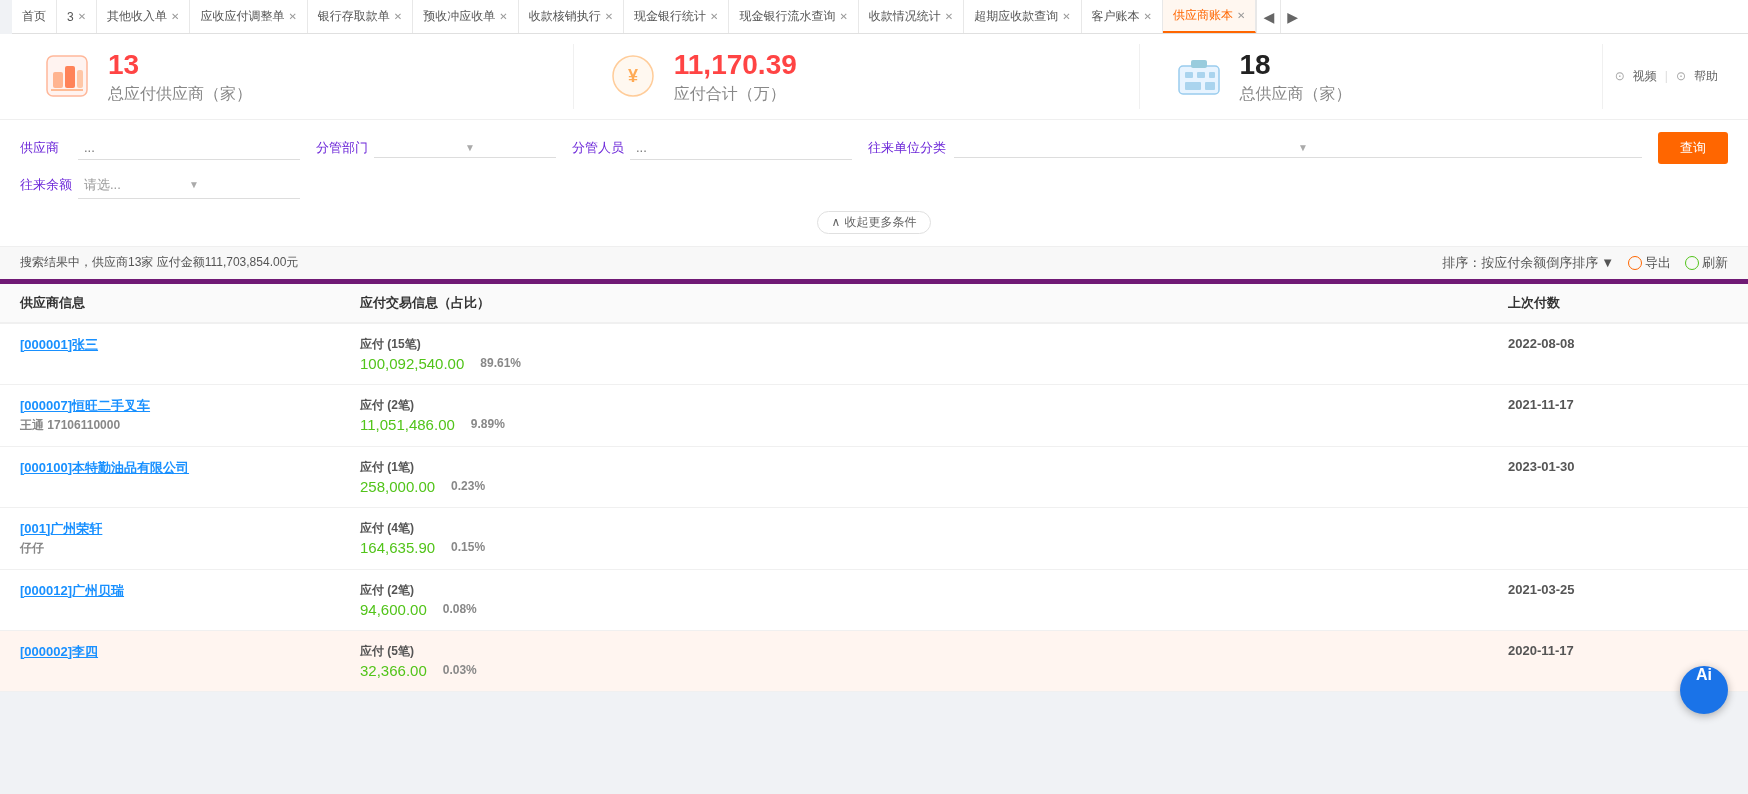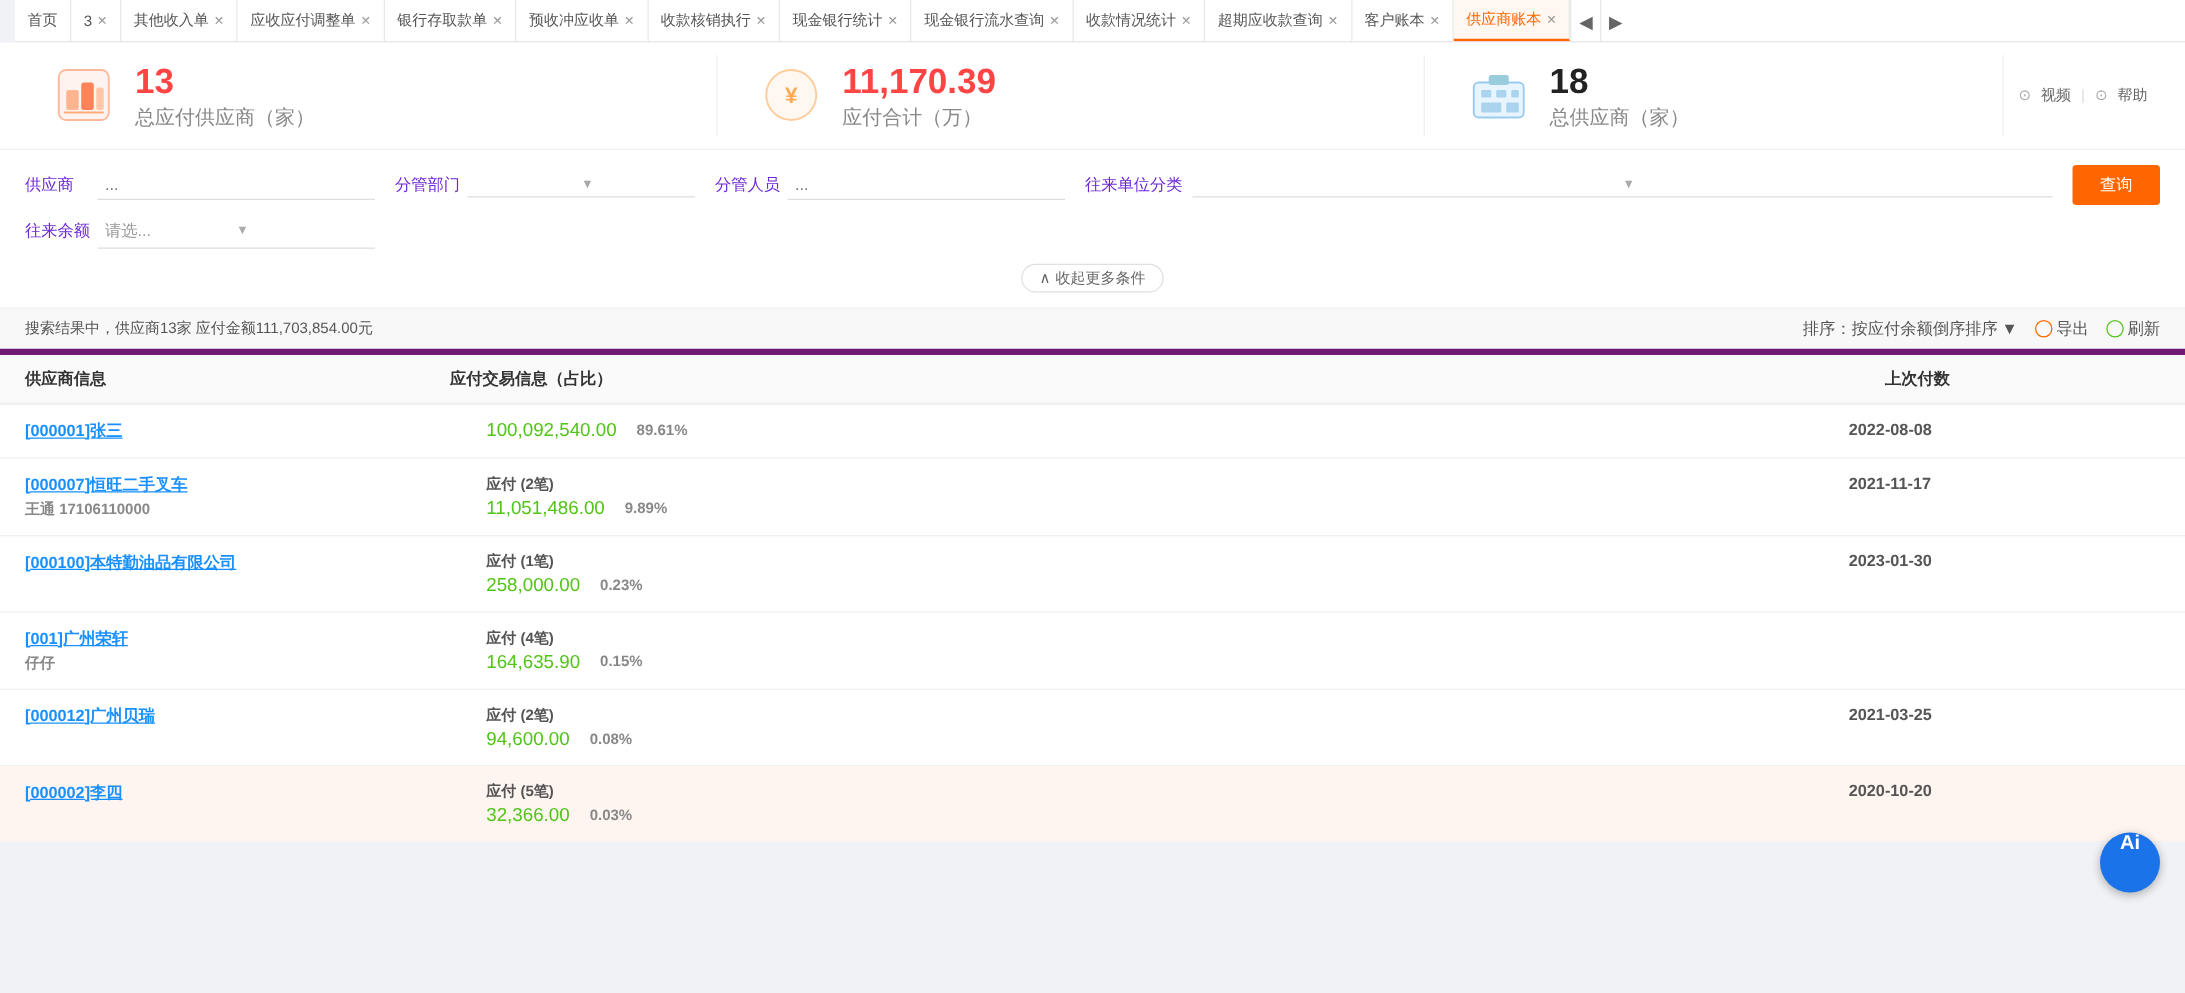--- a/index.html
+++ b/index.html
@@ -224,21 +224,20 @@
     .col-transaction { flex: 1; font-weight: bold; font-size: 13px; color: #333; }
     .col-lastpay { flex: 0 0 200px; font-weight: bold; font-size: 13px; color: #333; }
     .col-right { flex: 0 0 20px; }
 
     .table-row-wrap {
       border-bottom: 1px solid #f0f0f0;
       padding: 12px 20px;
       display: flex;
       align-items: flex-start;
       cursor: pointer;
-      gap: 29px;
     }
     .table-row-wrap.highlighted { background: #fff5f0; }
 
     .supplier-name {
       color: #1890ff;
       text-decoration: underline;
       cursor: pointer;
       font-size: 13px;
     }
     .supplier-contact {
@@ -453,20 +452,21 @@
   </div>
 
   <div id="table-body">
       <div class="table-row-wrap">
       <div class="col-supplier">
         <div class="supplier-name">[000001]张三</div>
 
       </div>
       <div class="col-transaction">
         <div class="trans-info">
+          <div class="trans-label">应付 (15笔)</div>
           <div class="trans-row">
             <span class="trans-amount">100,092,540.00</span>
             <span class="trans-percent">89.61%</span>
           </div>
         </div>
       </div>
       <div class="col-lastpay">
         <span class="lastpay-date">2022-08-08</span>
       </div>
       <div class="col-right"></div>
@@ -555,21 +555,21 @@
       <div class="col-transaction">
         <div class="trans-info">
           <div class="trans-label">应付 (5笔)</div>
           <div class="trans-row">
             <span class="trans-amount">32,366.00</span>
             <span class="trans-percent">0.03%</span>
           </div>
         </div>
       </div>
       <div class="col-lastpay">
-        <span class="lastpay-date">2020-10-20</span>
+        <span class="lastpay-date">2020-11-17</span>
       </div>
       <div class="col-right"></div>
     </div>
     </div>
 </div>
 
 <div style="position:fixed;bottom:80px;right:20px;width:48px;height:48px;background:#1a73e8;border-radius:50%;display:flex;align-items:flex-start;justify-content:center;color:#fff;font-size:16px;font-weight:bold;cursor:pointer;box-shadow:0 2px 8px rgba(0,0,0,0.3);">
   <span>Ai</span>
 </div>
 

